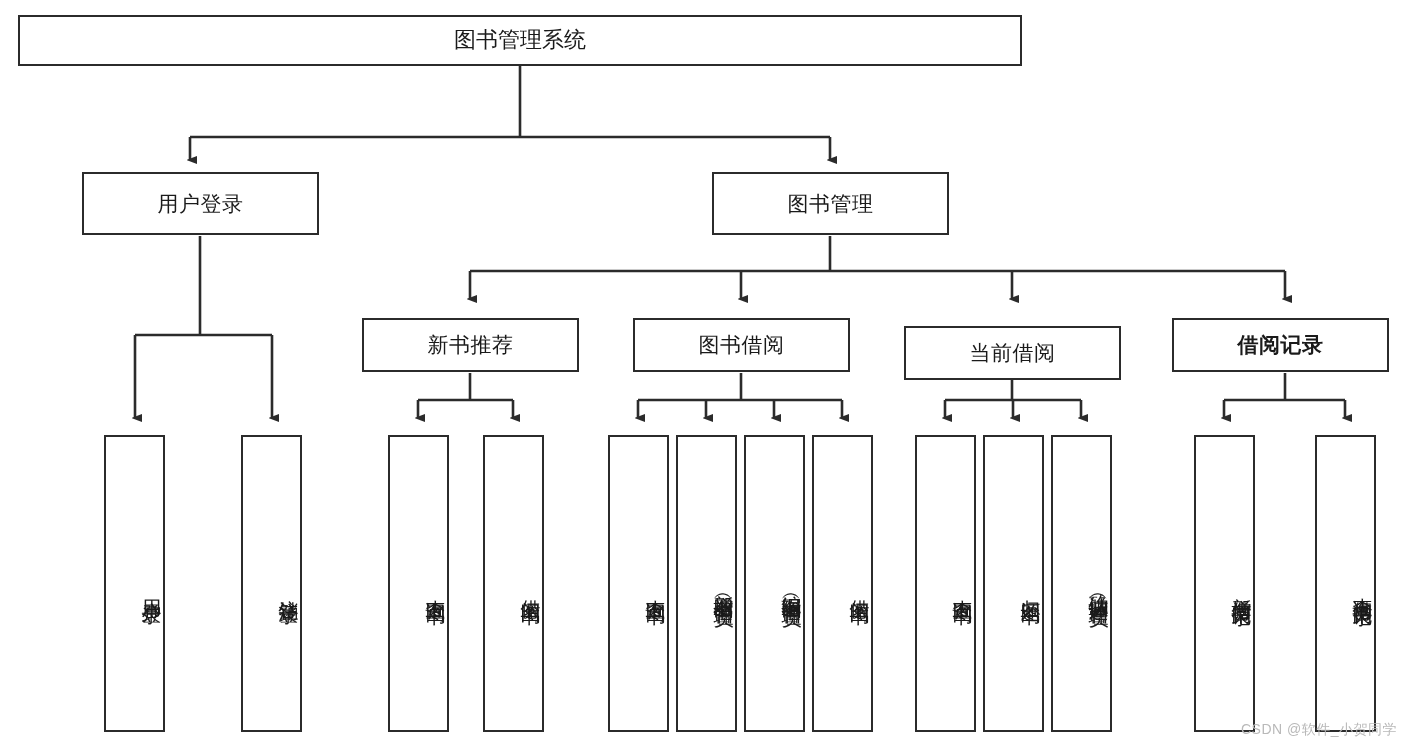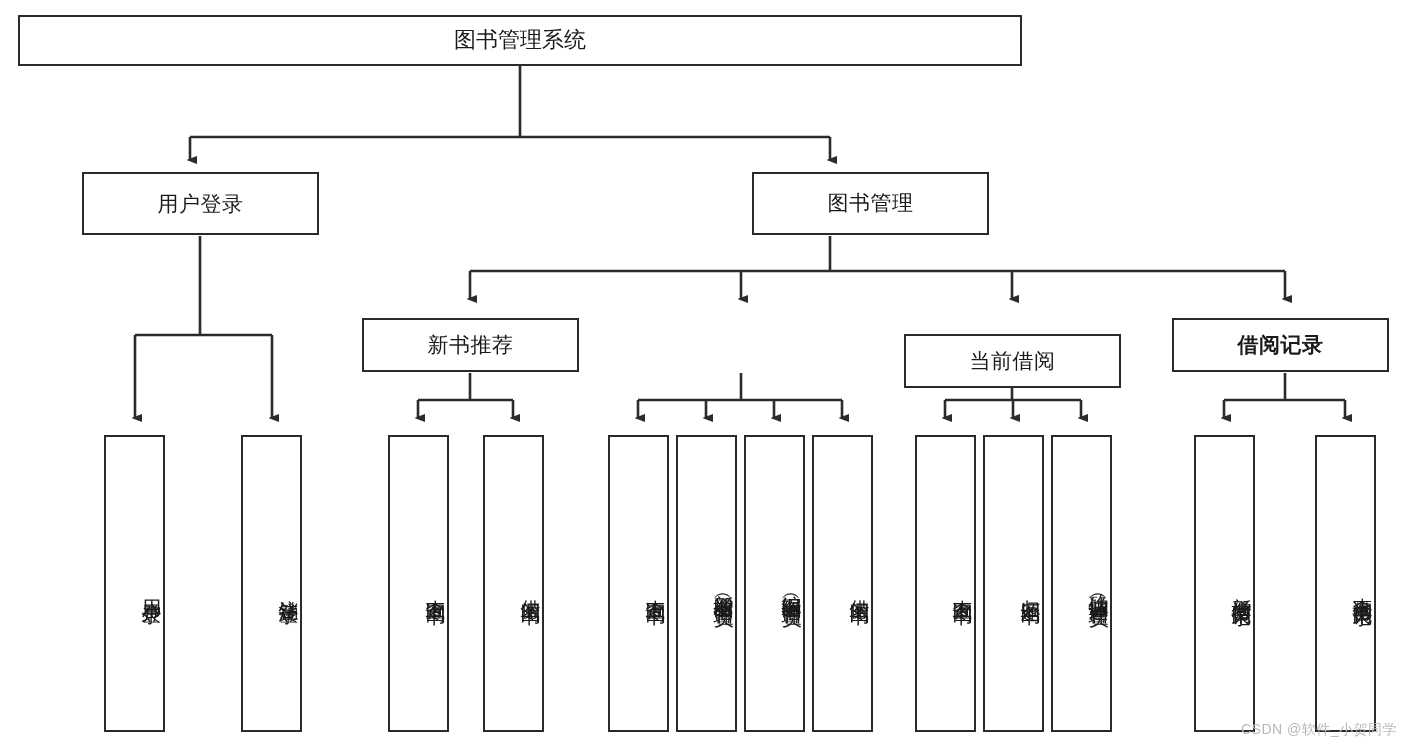--- a/index.html
+++ b/index.html
@@ -123,28 +123,31 @@
     </g>
   </svg>
 
   <div class="node root" style="left:18px; top:15px; width:1004px; height:51px;">
     <span>图书管理系统</span>
   </div>
 
   <div class="node h" style="left:82px; top:172px; width:237px; height:63px;">
     <span>用户登录</span>
   </div>
-  <div class="node h" style="left:752px; top:172px; width:237px; height:63px;font-family:Liberation Serif, serif;">
+  <div class="node h" style="left:712px; top:172px; width:237px; height:63px;">
     <span>图书管理</span>
   </div>
 
   <div class="node h" style="left:362px; top:318px; width:217px; height:54px;">
     <span>新书推荐</span>
   </div>
-  <div class="node h" style="left:904px; top:334px; width:217px; height:54px;">
+  <div class="node h" style="left:633px; top:318px; width:217px; height:54px;">
+    <span>图书借阅</span>
+  </div>
+  <div class="node h" style="left:904px; top:326px; width:217px; height:54px;">
     <span>当前借阅</span>
   </div>
   <div class="node h" style="left:1172px; top:318px; width:217px; height:54px;font-weight:bold;">
     <span>借阅记录</span>
   </div>
 
   <div class="node v" style="left:104px; top:435px; width:61px; height:297px;">
     <span>用户登录</span>
   </div>
   <div class="node v" style="left:241px; top:435px; width:61px; height:297px;">

